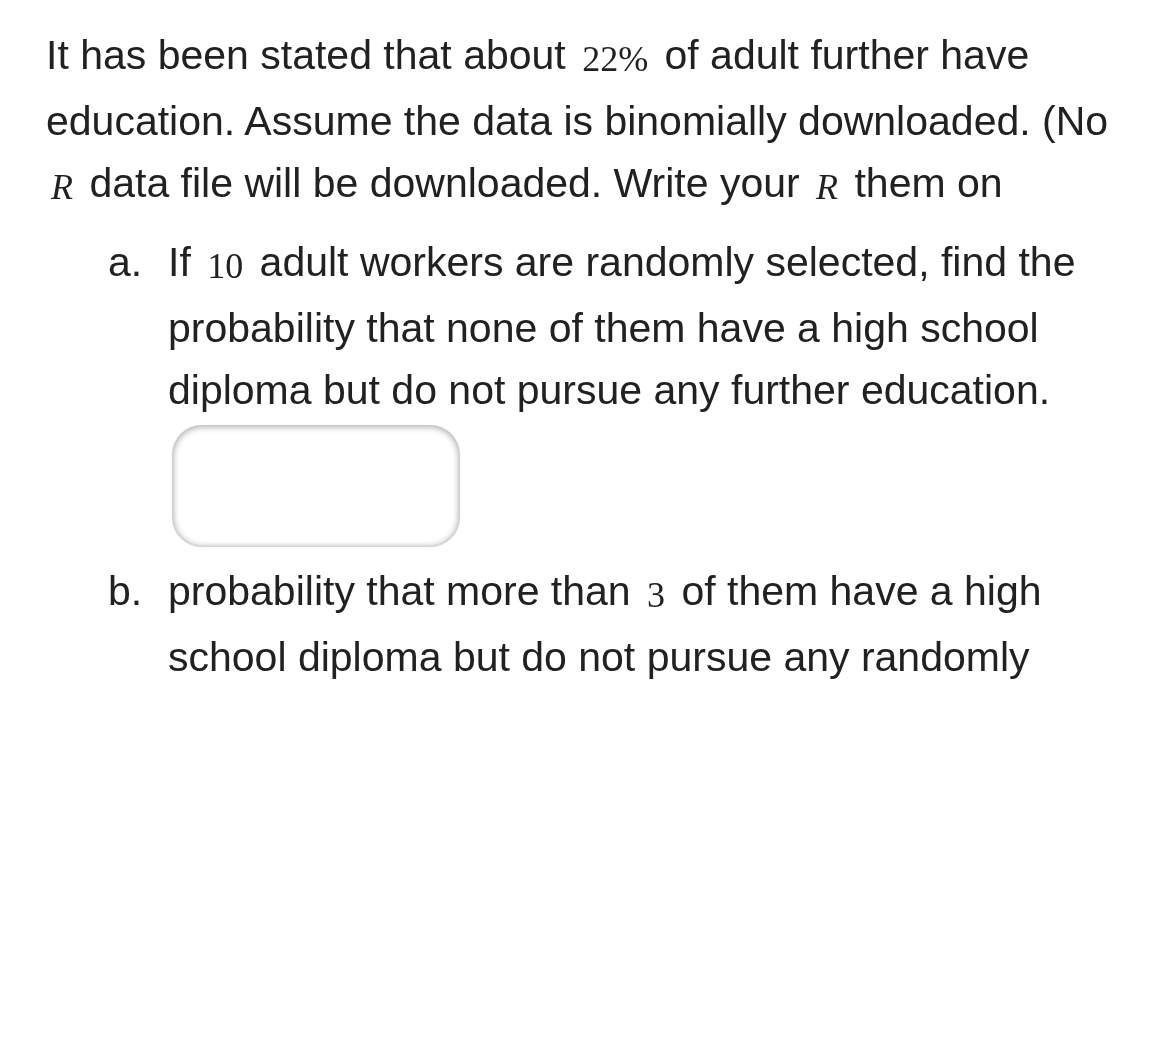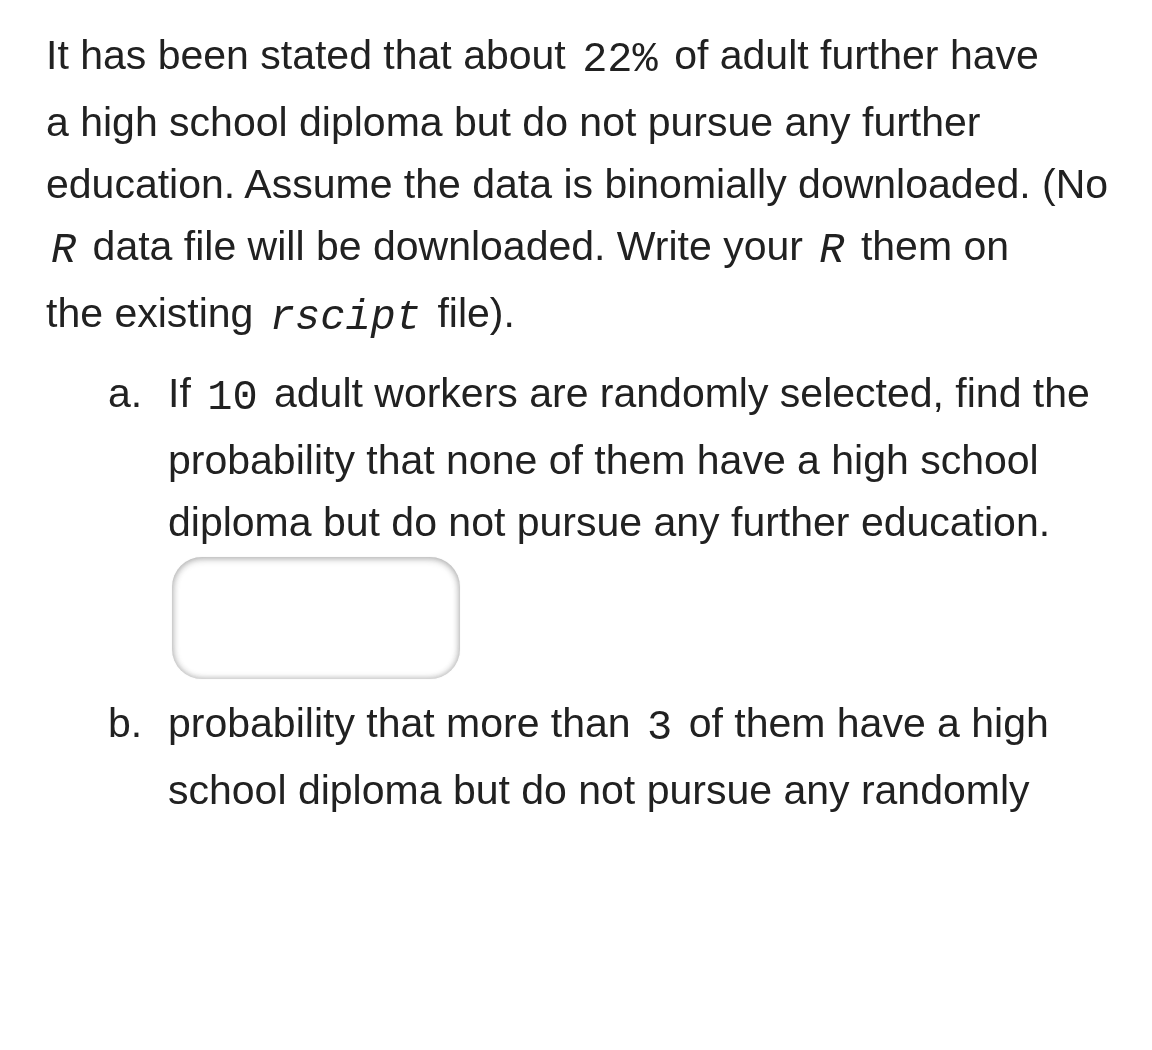--- a/index.html
+++ b/index.html
@@ -16,22 +16,22 @@
     font-size: 41px;
     line-height: 62px;
   }
   .intro {
     margin: 24px 18px 0 46px;
   }
   .line {
     white-space: nowrap;
   }
   .math {
-    font-family: Liberation Mono, monospace;
-    font-size: 42px;
+    font-family: Liberation Serif, serif;
+    font-size: 36px;
     margin: 0 5px;
     vertical-align: -2px;
   }
   .math.italic {
     font-style: italic;
   }
   .parts {
     margin-left: 108px;
   }
   .part {
@@ -75,24 +75,22 @@
     width: 306px;
     height: 120px;
     margin-left: 6px;
   }
 </style>
 </head>
 <body>
 
 <div class="intro" id="intro">
     <div class="line"><span class="text-run">It has been stated that about </span><span class="math">22%</span><span class="text-run"> of adult further have</span></div>
-    <div class="line"><span class="text-run">a high school diploma but do not pursue any further</span></div>
     <div class="line"><span class="text-run">education. Assume the data is binomially downloaded. (No</span></div>
     <div class="line"><span class="math italic">R</span><span class="text-run"> data file will be downloaded. Write your </span><span class="math italic">R</span><span class="text-run"> them on</span></div>
-    <div class="line"><span class="text-run">the existing </span><span class="math italic">rscipt</span><span class="text-run"> file).</span></div>
   </div>
 
 <div class="parts" id="parts">
     <div class="part">
       <span class="part-label">a.</span>
       <div class="part-body">
         <div class="line"><span class="text-run">If </span><span class="math">10</span><span class="text-run"> adult workers are randomly selected, find the</span></div>
         <div class="line"><span class="text-run">probability that none of them have a high school</span></div>
         <div class="line"><span class="text-run">diploma but do not pursue any further education.</span></div>
         <input type="text" class="answer-box block" style="">

